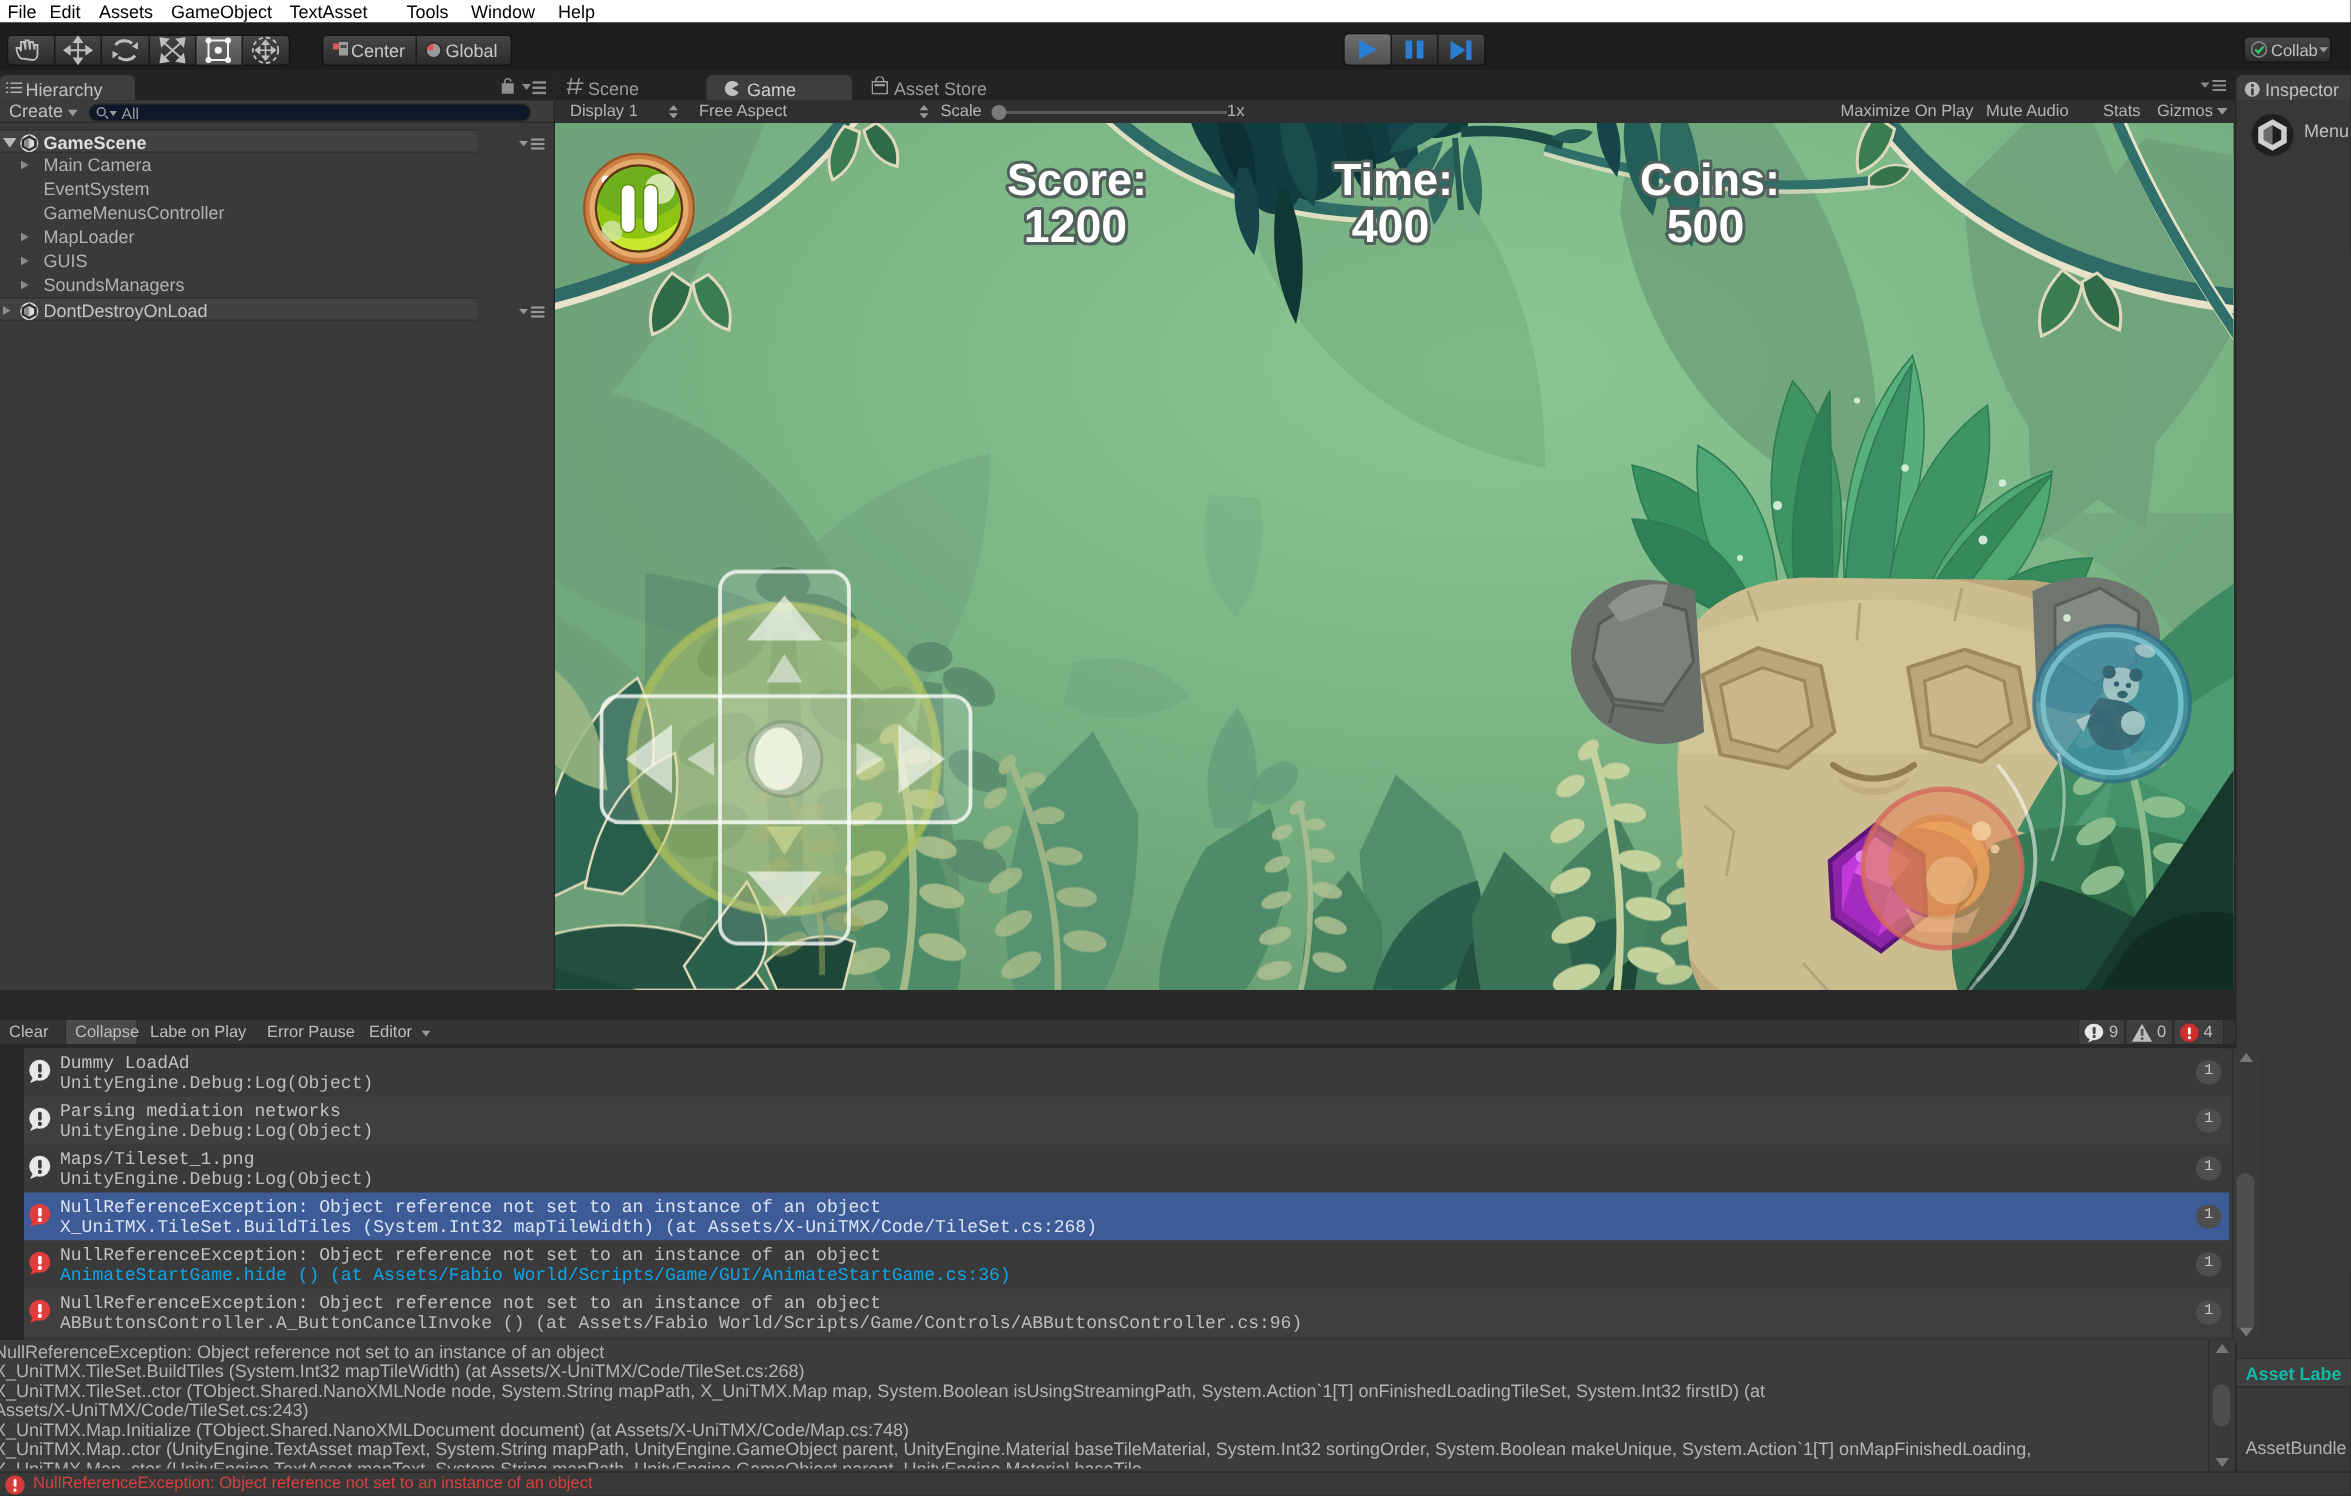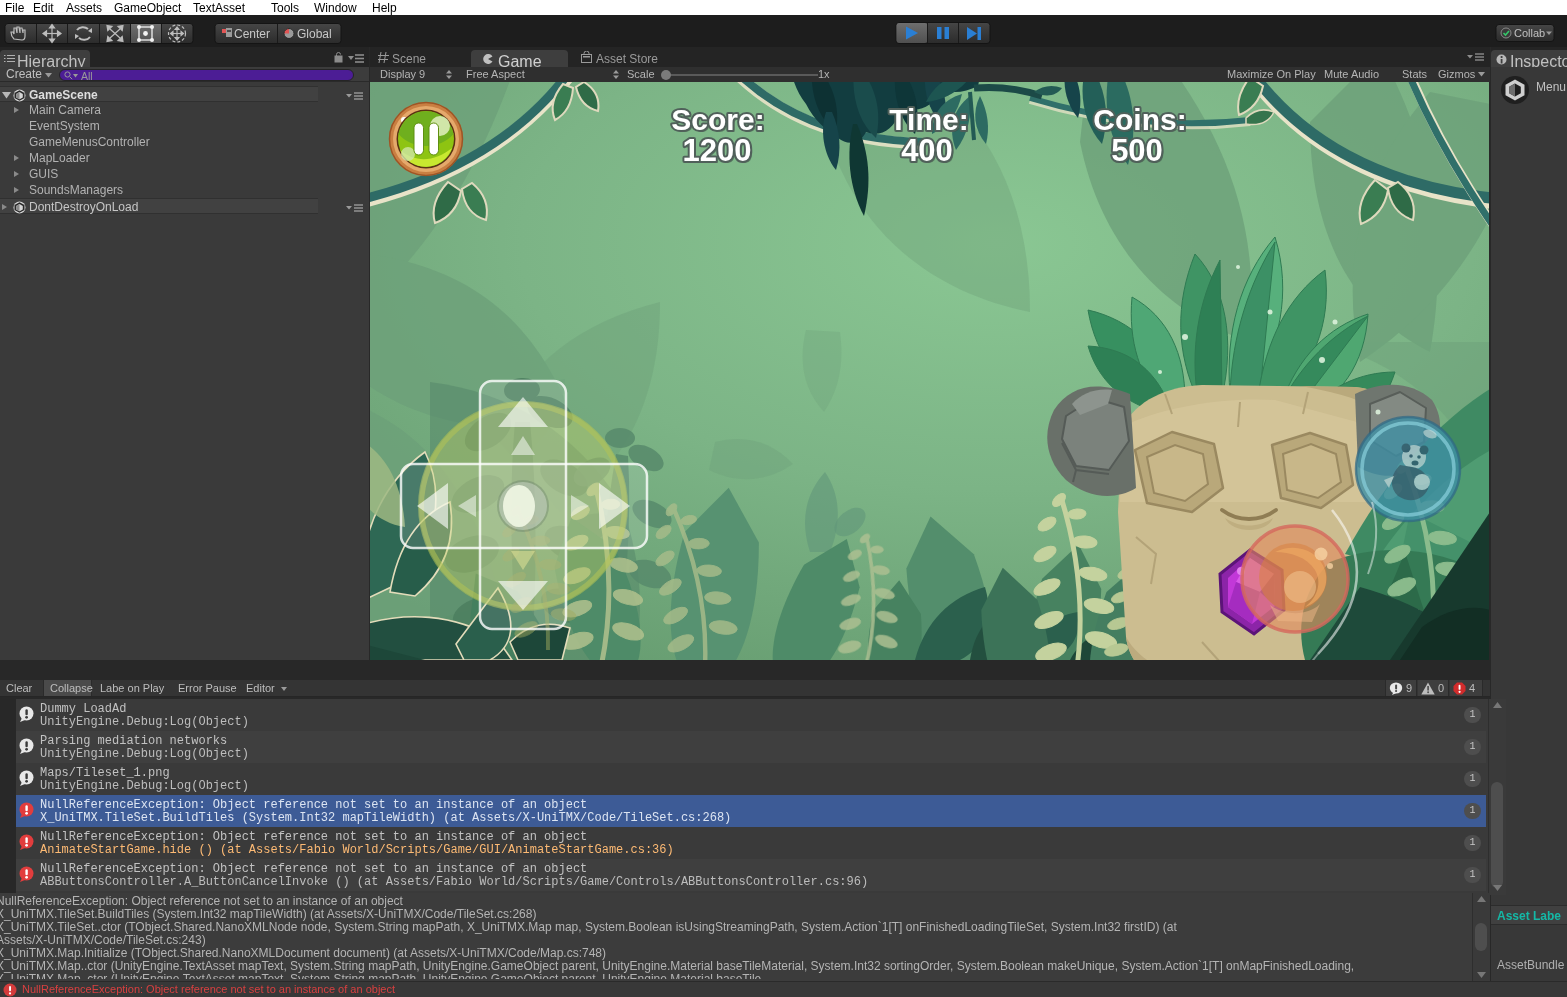--- a/index.html
+++ b/index.html
@@ -7,21 +7,21 @@
 body { font-family:"Liberation Sans", sans-serif; }
 #root { position:absolute; top:0; left:0; width:1567px; height:997px; }
 .abs { position:absolute; }
 
 #menubar { left:0; top:0; width:1567px; height:15px; background:#ffffff; color:#000; font-size:12px; }
 #menubar span { position:absolute; top:1px; }
 
 #toolbar { left:0; top:15px; width:1567px; height:32px; background:#1d1d1d; }
 
 .tabstrip { background:#242424; }
-.tab { position:absolute; top:3px; height:17px; background:#3e3e3e; border-radius:4px 4px 0 0; color:#c0c0c0; font-size:16px; }
+.tab { position:absolute; top:3px; height:17px; background:#3e3e3e; border-radius:4px 4px 0 0; color:#c0c0c0; font-size:12px; }
 .tabtext { position:absolute; color:#9a9a9a; font-size:12px; top:5px; }
 
 #hiertabs { left:0; top:47px; width:369px; height:20px; }
 #hiercreate { left:0; top:67px; width:369px; height:15px; background:#3c3c3c; border-bottom:1px solid #2a2a2a; }
 #hierbody { left:0; top:82px; width:369px; height:578px; background:#3a3a3a; color:#b2b2b2; font-size:12px; }
 .hrow { position:absolute; left:0; width:318px; height:16px; line-height:16px; }
 .hrow .tri { position:absolute; left:14px; top:5px; width:0; height:0; border-left:5px solid #8a8a8a; border-top:3.5px solid transparent; border-bottom:3.5px solid transparent; }
 .scenerow { background:#414141; border-top:1px solid #303030; border-bottom:1px solid #303030; }
 
 #gametabs { left:370px; top:47px; width:1120px; height:20px; }
@@ -186,21 +186,21 @@
           <line x1="21" y1="6.5" x2="30" y2="6.5"></line>
           <line x1="21" y1="10" x2="30" y2="10"></line>
         </g>
     </svg>
   </div>
   <div id="hiercreate" class="abs">
     <span style="position:absolute;left:6px;top:0px;font-size:12px;color:#c0c0c0">Create</span>
     <svg class="abs" style="left:45px;top:6px" width="8" height="5">
         <path d="M0 0 l3.5 4.5 3.5-4.5 z" fill="#9a9a9a"></path>
       </svg>
-    <div class="abs" style="left:59px;top:1.5px;width:295px;height:12px;background:#4c1d95;border:1px solid #252525;border-radius:7px">
+    <div class="abs" style="left:59px;top:1.5px;width:295px;height:12px;background:#0f172a;border:1px solid #252525;border-radius:7px">
       <svg class="abs" style="left:4px;top:1px" width="12" height="9">
           <circle cx="3.5" cy="3.5" r="2.6" fill="none" stroke="#9a9a9a"></circle>
           <path d="M6 6 l2.2 2.2" stroke="#9a9a9a"></path>
           <path d="M8 4 l2.5 2.5" stroke="none"></path>
         </svg>
       <svg class="abs" style="left:13px;top:4.5px" width="6" height="4">
           <path d="M0 0 l2.5 3.5 2.5-3.5 z" fill="#9a9a9a"></path>
         </svg>
       <span style="position:absolute;left:21px;top:0px;font-size:10.5px;color:#9a9a9a">All</span>
     </div>
@@ -293,21 +293,21 @@
     <svg class="abs" style="left:1097px;top:6px" width="18" height="8">
         <path d="M0 2 l3 3.5 3-3.5 z" fill="#8c8c8c"></path>
         <g stroke="#8c8c8c" stroke-width="1.4">
           <line x1="8" y1="1" x2="17" y2="1"></line>
           <line x1="8" y1="4" x2="17" y2="4"></line>
           <line x1="8" y1="7" x2="17" y2="7"></line>
         </g>
       </svg>
   </div>
   <div id="gamebar" class="abs">
-    <span style="position:absolute;left:10px;top:1px">Display 9</span>
+    <span style="position:absolute;left:10px;top:1px">Display 1</span>
     <svg class="abs" style="left:76px;top:3px" width="7" height="9">
         <path d="M0 3.5 l3 -3.5 3 3.5 z" fill="#9a9a9a"></path>
         <path d="M0 5.5 l3 3.5 3-3.5 z" fill="#9a9a9a"></path>
       </svg>
     <span style="position:absolute;left:96px;top:1px">Free Aspect</span>
     <svg class="abs" style="left:243px;top:3px" width="7" height="9">
         <path d="M0 3.5 l3 -3.5 3 3.5 z" fill="#9a9a9a"></path>
         <path d="M0 5.5 l3 3.5 3-3.5 z" fill="#9a9a9a"></path>
       </svg>
     <span style="position:absolute;left:257px;top:1px">Scale</span>
@@ -743,21 +743,21 @@
     <div class="crow" style="top:64px;background:#3a3a3a">
         <div style="top:3px">Maps/Tileset_1.png</div>
         <div style="top:16px;color:#bdbdbd">UnityEngine.Debug:Log(Object)</div>
       </div>
     <div class="crow" style="top:96px;background:#3d5b96;color:#dce4f2">
         <div style="top:3px">NullReferenceException: Object reference not set to an instance of an object</div>
         <div style="top:16px">X_UniTMX.TileSet.BuildTiles (System.Int32 mapTileWidth) (at Assets/X-UniTMX/Code/TileSet.cs:268)</div>
       </div>
     <div class="crow" style="top:128px;background:#3a3a3a">
         <div style="top:3px">NullReferenceException: Object reference not set to an instance of an object</div>
-        <div style="top:16px;color:#fdba74">AnimateStartGame.hide () (at Assets/Fabio World/Scripts/Game/GUI/AnimateStartGame.cs:36)</div>
+        <div style="top:16px;color:#0ea5e9">AnimateStartGame.hide () (at Assets/Fabio World/Scripts/Game/GUI/AnimateStartGame.cs:36)</div>
       </div>
     <div class="crow" style="top:160px;background:#3f3f3f">
         <div style="top:3px">NullReferenceException: Object reference not set to an instance of an object</div>
         <div style="top:16px;color:#bdbdbd">ABButtonsController.A_ButtonCancelInvoke () (at Assets/Fabio World/Scripts/Game/Controls/ABButtonsController.cs:96)</div>
       </div>
 
     <svg class="abs" style="left:2px;top:7px" width="17" height="17">
         <circle cx="8.5" cy="7.5" r="7" fill="#e8e8e8"></circle>
         <path d="M4 12 l-2 4 5-2 z" fill="#e8e8e8"></path>
         <rect x="7.4" y="3.2" width="2.4" height="6" rx="1.2" fill="#3a3a3a"></rect>

